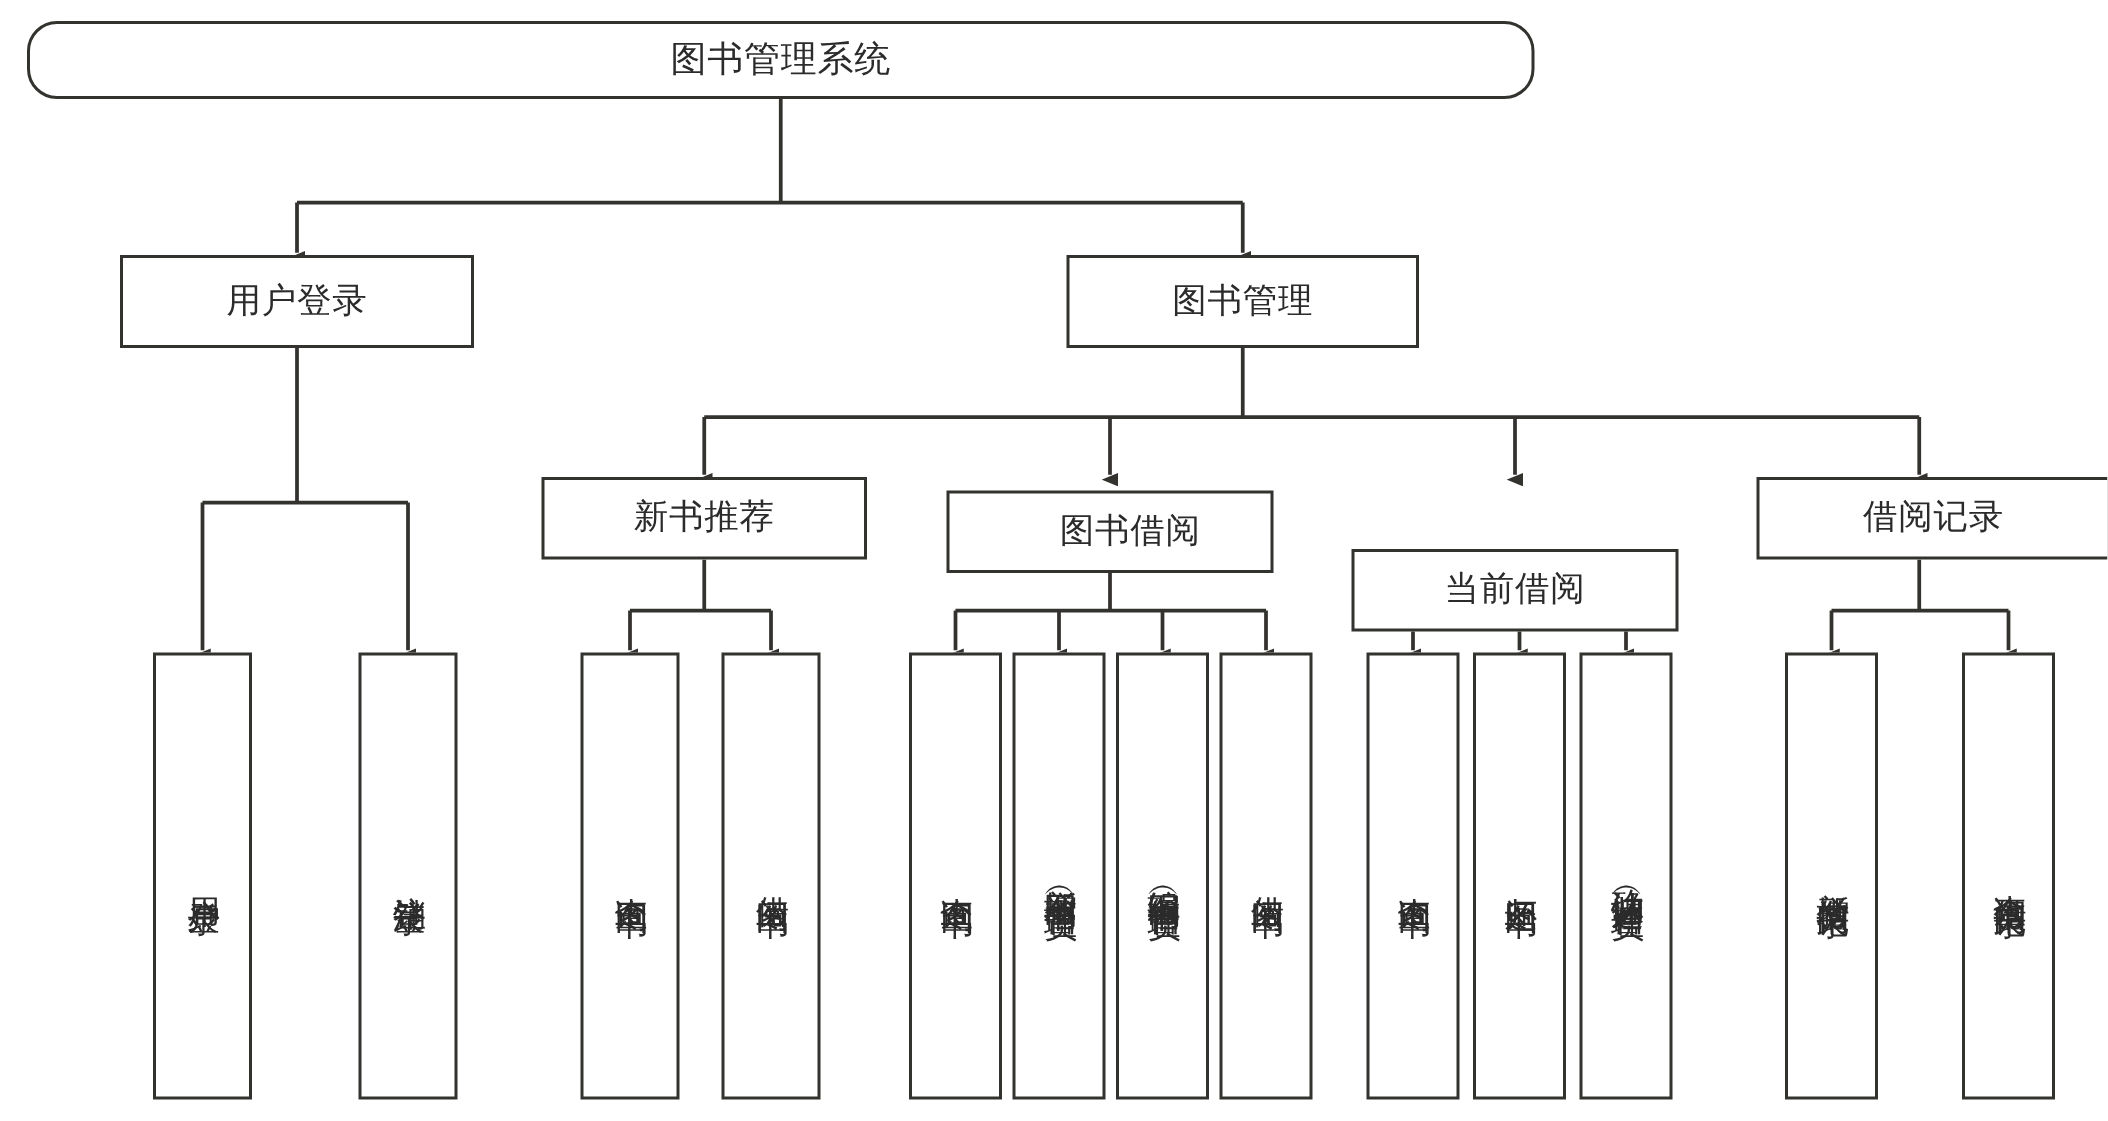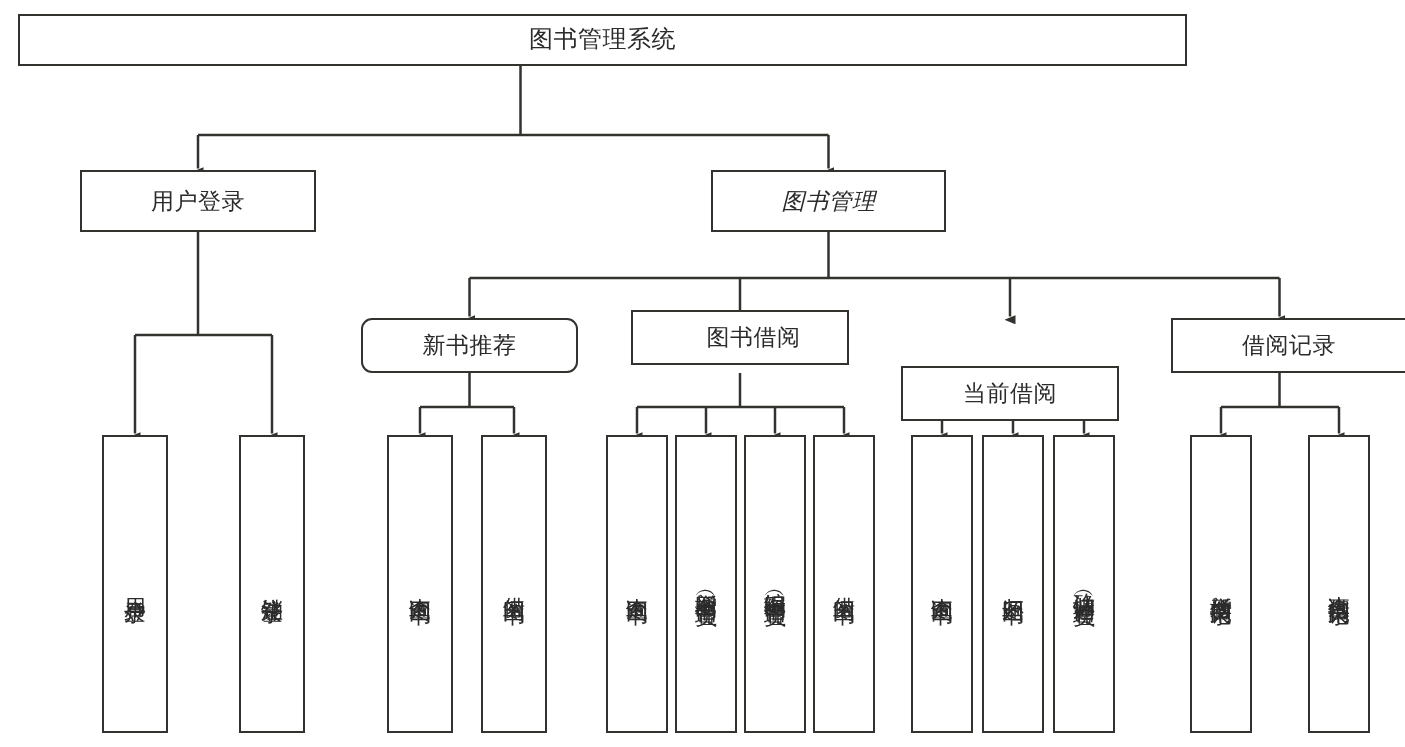--- a/index.html
+++ b/index.html
@@ -114,45 +114,45 @@
         <path d="M1013,407 L1013,433.5" marker-end="url(#arrow)"></path>
         <path d="M1084,407 L1084,433.5" marker-end="url(#arrow)"></path>
         <path d="M1279.5,373 L1279.5,407"></path>
         <path d="M1221,407 L1339,407"></path>
         <path d="M1221,407 L1221,433.5" marker-end="url(#arrow)"></path>
         <path d="M1339,407 L1339,433.5" marker-end="url(#arrow)"></path>
       </g>
   </svg>
 
   <div id="nodes">
-      <div class="node horiz root" style="left: 18px; top: 14px; width: 1169px; height: 52px;">
+      <div class="node horiz root" style="left: 18px; top: 14px; width: 1005px; height: 52px; border-radius: 20px;">
         <span class="label">图书管理系统</span>
       </div>
       <div class="node horiz" style="left: 80px; top: 170px; width: 236px; height: 62px;">
         <span class="label">用户登录</span>
       </div>
       <div class="node vert" style="left: 102px; top: 435px; width: 66px; height: 298px;">
         <span class="label">用户登录</span>
       </div>
       <div class="node vert" style="left: 239px; top: 435px; width: 66px; height: 298px;">
         <span class="label">注销登录</span>
       </div>
-      <div class="node horiz" style="left: 711px; top: 170px; width: 235px; height: 62px; font-style: italic;">
+      <div class="node horiz" style="left: 711px; top: 170px; width: 235px; height: 62px;">
         <span class="label">图书管理</span>
       </div>
-      <div class="node horiz" style="left: 361px; top: 318px; width: 217px; height: 55px; border-radius: 11px;">
+      <div class="node horiz" style="left: 361px; top: 318px; width: 217px; height: 55px;">
         <span class="label">新书推荐</span>
       </div>
       <div class="node vert" style="left: 387px; top: 435px; width: 66px; height: 298px;">
         <span class="label">查询图书</span>
       </div>
       <div class="node vert" style="left: 481px; top: 435px; width: 66px; height: 298px;">
         <span class="label">借阅图书</span>
       </div>
-      <div class="node horiz" style="left: 631px; top: 310px; width: 218px; height: 55px; padding-left: 27px;">
+      <div class="node horiz" style="left: 631px; top: 327px; width: 218px; height: 55px; padding-left: 27px;">
         <span class="label">图书借阅</span>
       </div>
       <div class="node vert" style="left: 606px; top: 435px; width: 62px; height: 298px;">
         <span class="label">查询图书</span>
       </div>
       <div class="node vert" style="left: 675px; top: 435px; width: 62px; height: 298px;">
         <span class="label">新增图书（管理员）</span>
       </div>
       <div class="node vert" style="left: 744px; top: 435px; width: 62px; height: 298px;">
         <span class="label">编辑图书（管理员）</span>

